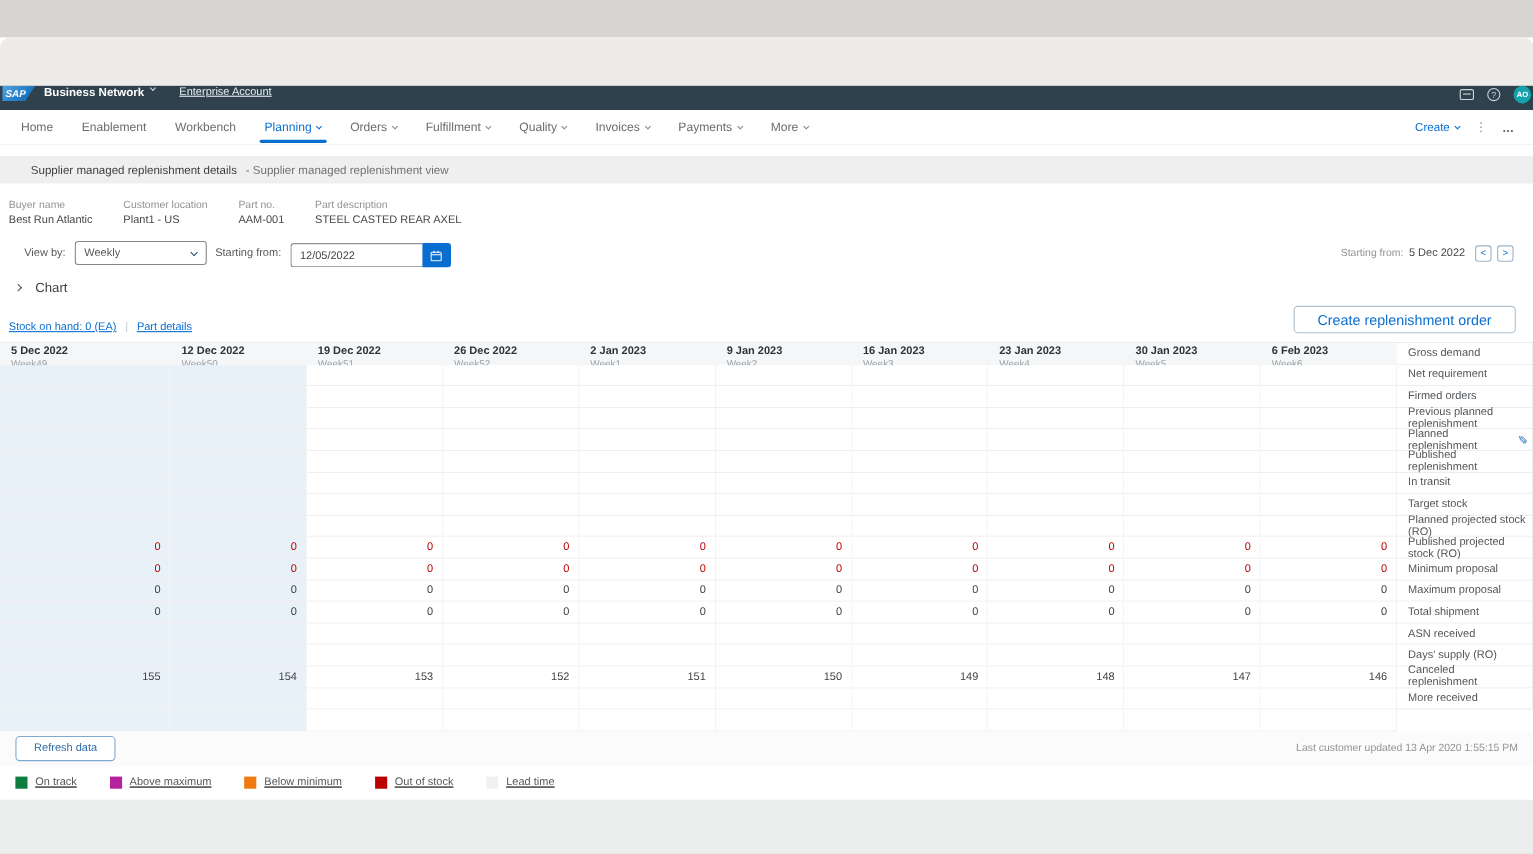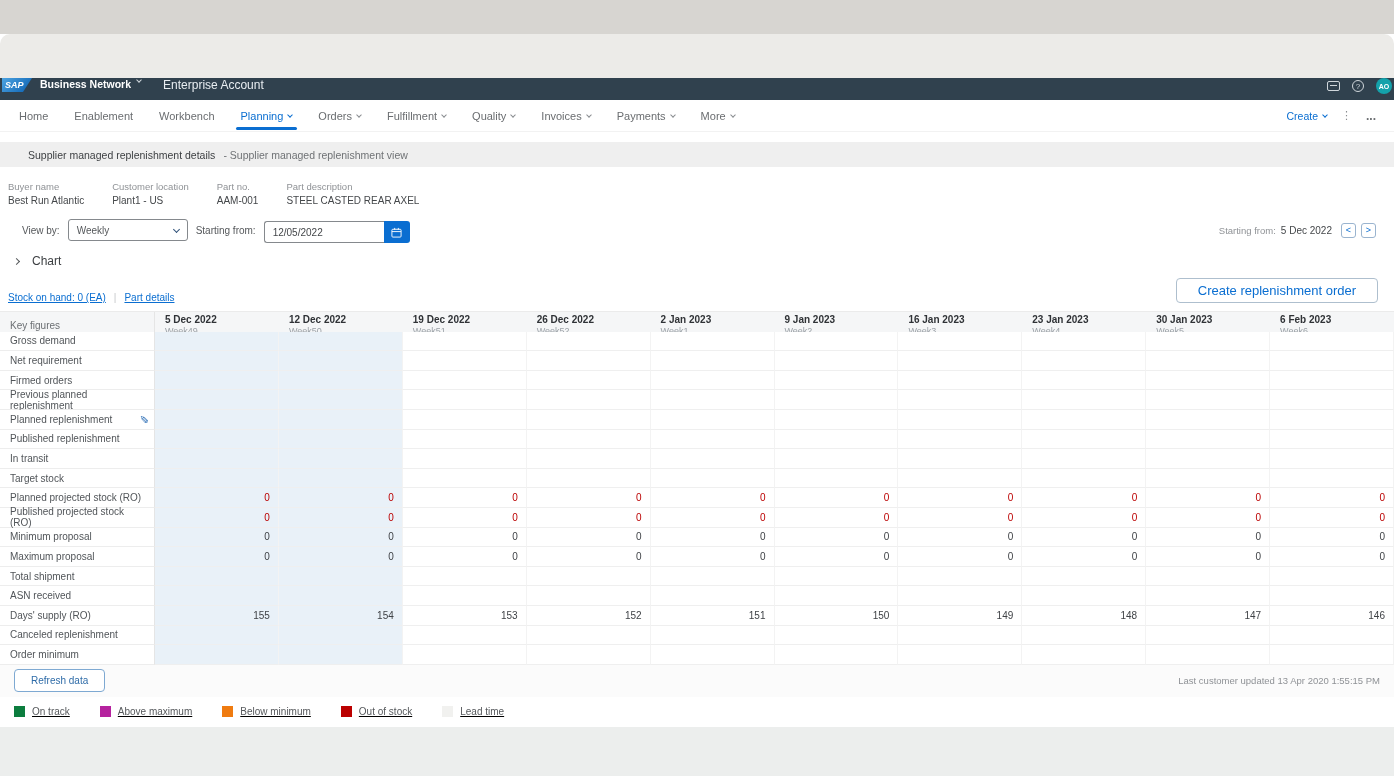--- a/index.html
+++ b/index.html
@@ -7,21 +7,21 @@
   .stage{width:1394px;height:776px;background:#fff;position:relative;overflow:hidden;display:flex;flex-direction:column;}
 
   
   .frame-top{height:34px;background:#d7d5d1;flex:none;}
   .frame-mid{height:44px;background:#ecebe8;border-radius:10px 10px 0 0;flex:none;}
 
   
   .shell{height:22px;background:#30414e;display:flex;align-items:flex-start;padding:0 2px;flex:none;}
   .sap-logo{width:30px;height:14px;background:linear-gradient(135deg,#4da4e2,#0a5faf);clip-path:polygon(0 0,100% 0,70% 100%,0 100%);color:#fff;font-size:9px;font-style:italic;font-weight:bold;display:flex;align-items:center;padding-left:3px;flex:none;}
   .shell-brand{color:#fff;font-size:10.5px;font-weight:bold;margin-left:8px;}
-  .shell-account{color:#e8edf1;font-size:12px;margin-left:22px;}
+  .shell-account{color:#e8edf1;font-size:10px;margin-left:22px;text-decoration:underline;}
   .shell-right{margin-left:auto;display:flex;align-items:center;gap:12px;}
   .icon-feedback{width:13px;height:10px;border:1px solid #cfd6db;border-radius:2px;position:relative;}
   .icon-feedback::after{content:"";position:absolute;left:2px;top:3px;width:7px;height:1px;background:#cfd6db;}
   .icon-help{width:12px;height:12px;border:1px solid #cfd6db;border-radius:50%;color:#cfd6db;font-size:8px;display:flex;align-items:center;justify-content:center;}
   .avatar{width:16px;height:16px;border-radius:50%;background:#14a2ab;color:#fff;font-size:7px;font-weight:bold;display:flex;align-items:center;justify-content:center;}
   .chv{display:inline-block;width:4px;height:4px;border-right:1.2px solid currentColor;border-bottom:1.2px solid currentColor;transform:rotate(45deg);margin-left:5px;margin-bottom:1px;flex:none;}
   .shell .chv{color:#cfd6db;margin-left:6px;}
 
   
   .nav{height:32px;background:#fff;display:flex;align-items:center;padding:0 6px;flex:none;border-bottom:1px solid #f2f2f2;}
@@ -233,21 +233,20 @@
   <div class="linksrow">
     <div class="links-left">
       <span class="link">Stock on hand: 0  (EA)</span>
       <span class="link-divider">|</span>
       <span class="link">Part details</span>
     </div>
     <button class="btn-outline">Create replenishment order</button>
   </div>
 
   <div class="ptable">
-      <div class="hcell">Key figures</div>
       <div class="hcol">
         <div class="hdate">5 Dec 2022</div>
         <div class="hweek">Week49</div>
       </div>
       <div class="hcol">
         <div class="hdate">12 Dec 2022</div>
         <div class="hweek">Week50</div>
       </div>
       <div class="hcol">
         <div class="hdate">19 Dec 2022</div>
@@ -484,21 +483,21 @@
       <div class="tc tint"></div>
       <div class="tc"></div>
       <div class="tc"></div>
       <div class="tc"></div>
       <div class="tc"></div>
       <div class="tc"></div>
       <div class="tc"></div>
       <div class="tc"></div>
       <div class="tc"></div>
       <div class="rl">
-        <span>Order minimum</span>
+        <span>More received</span>
       </div>
       <div class="tc tint"></div>
       <div class="tc tint"></div>
       <div class="tc"></div>
       <div class="tc"></div>
       <div class="tc"></div>
       <div class="tc"></div>
       <div class="tc"></div>
       <div class="tc"></div>
       <div class="tc"></div>

